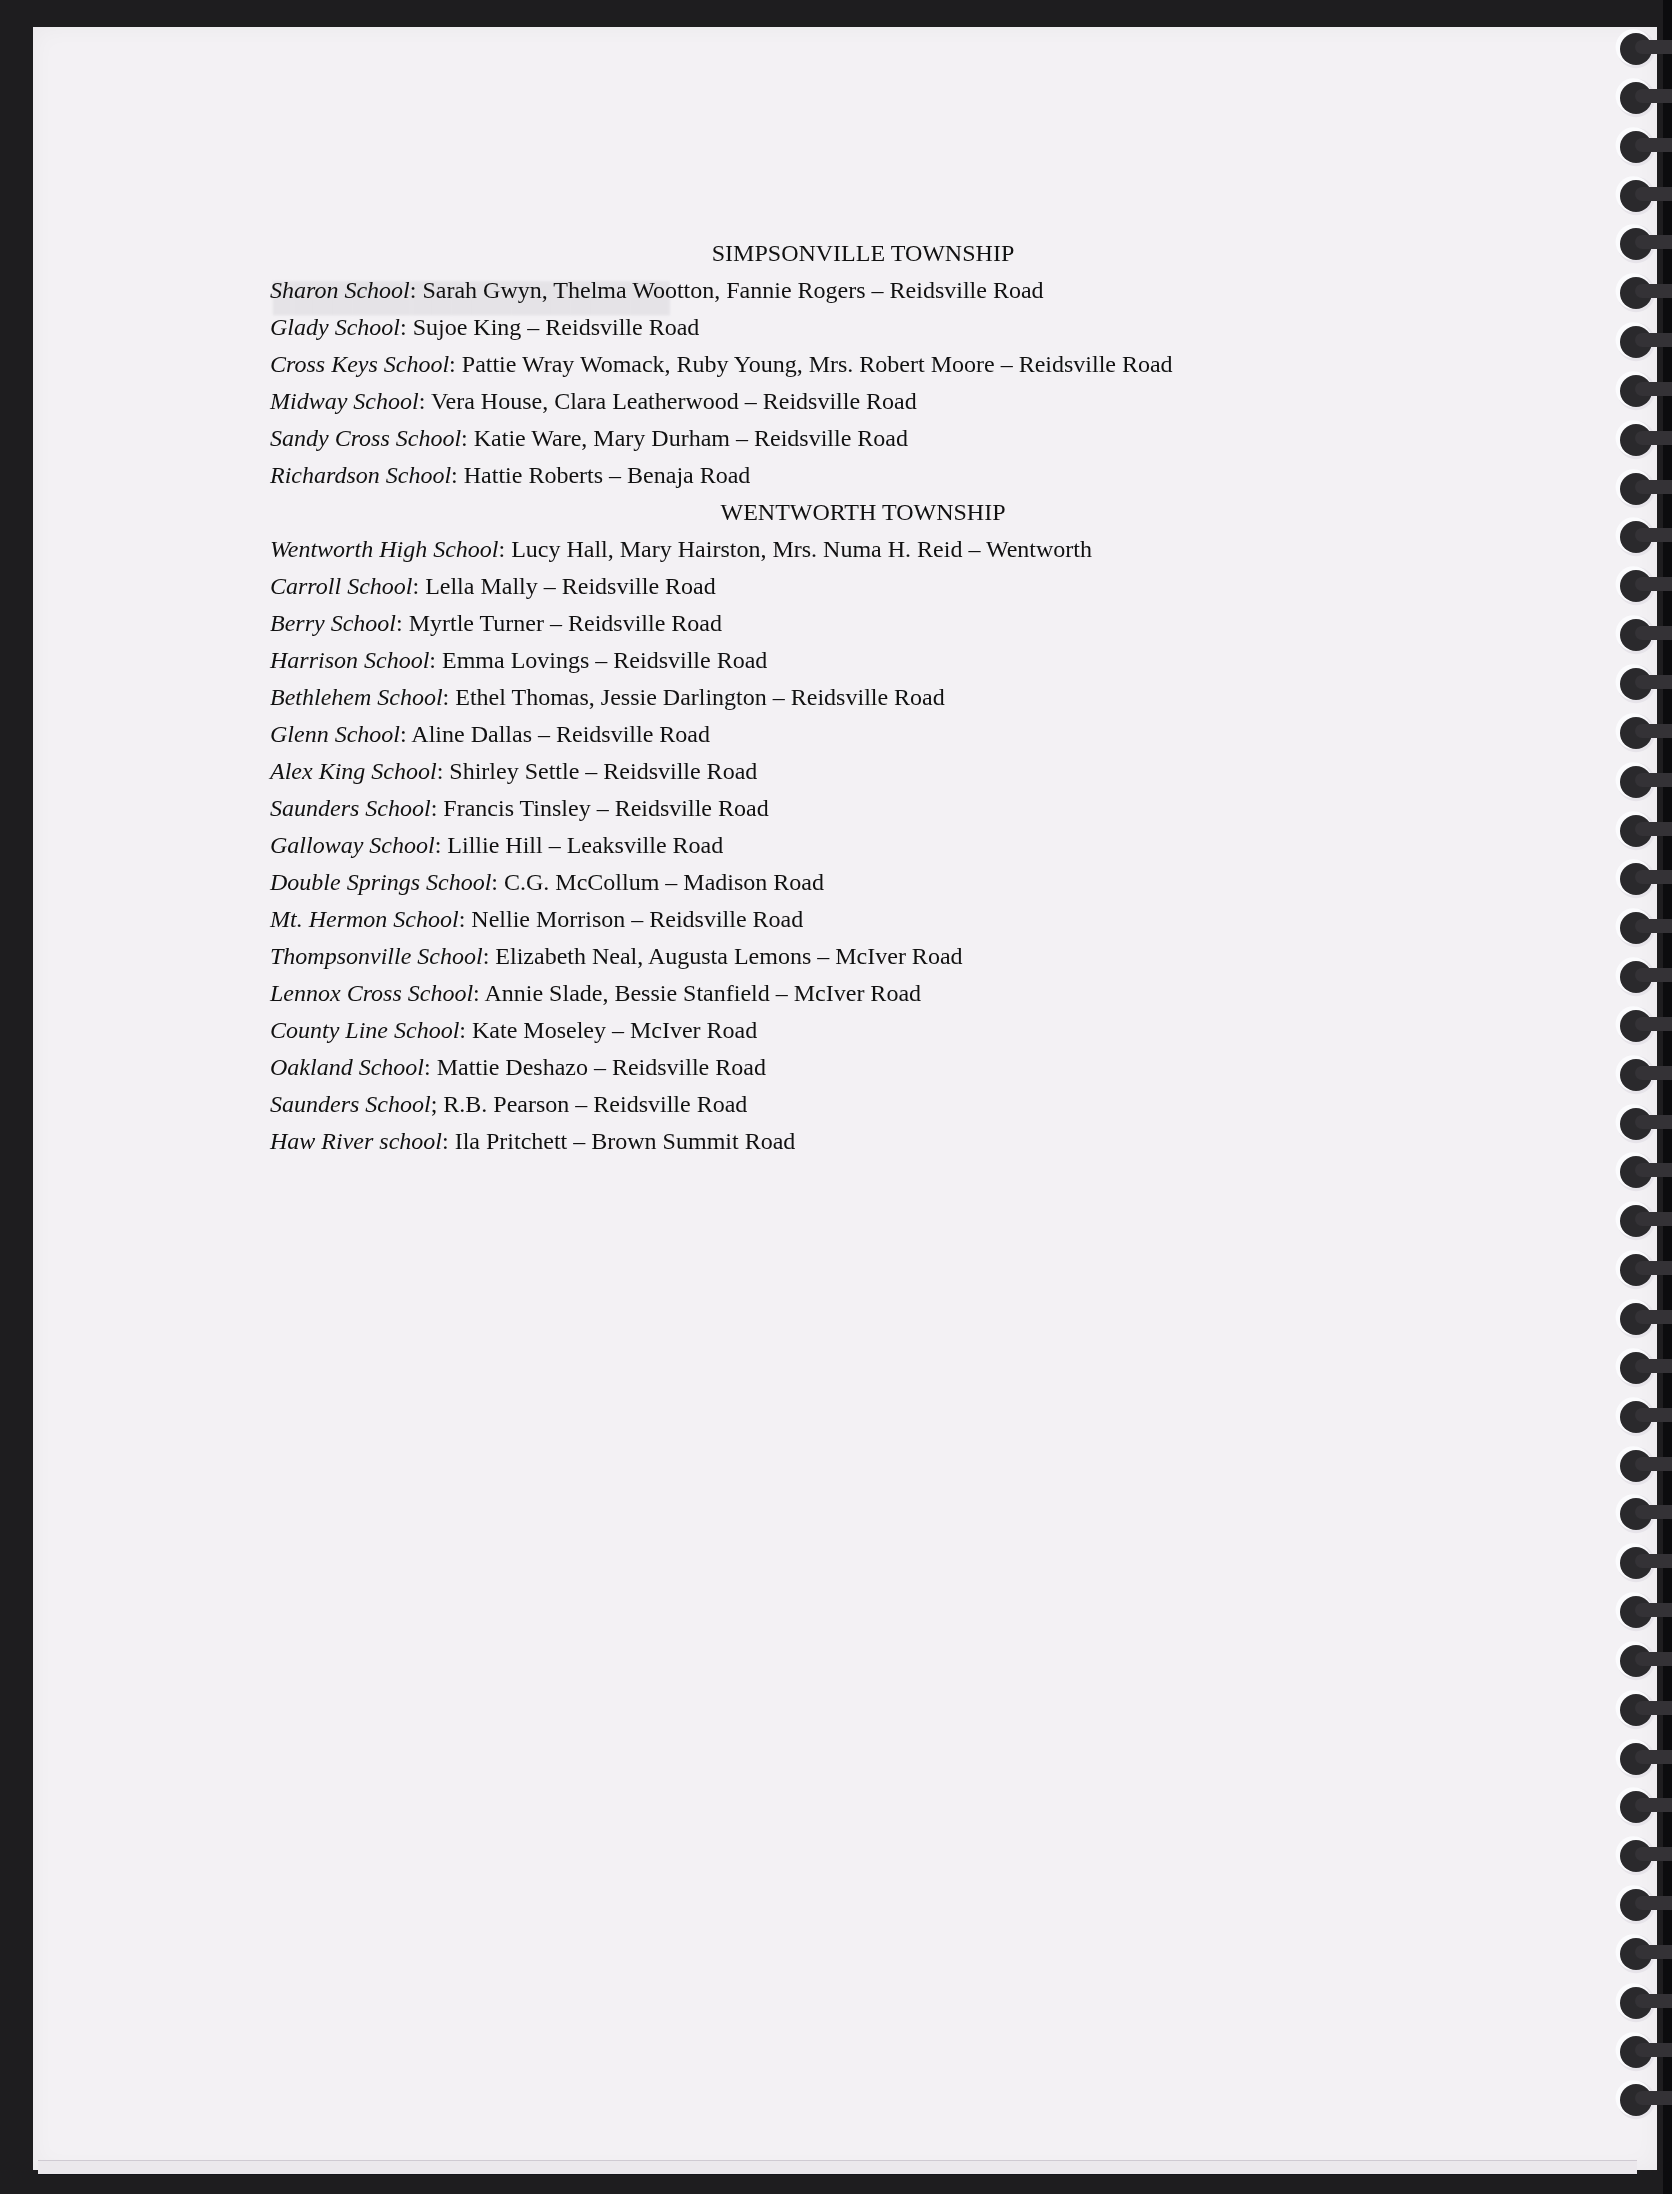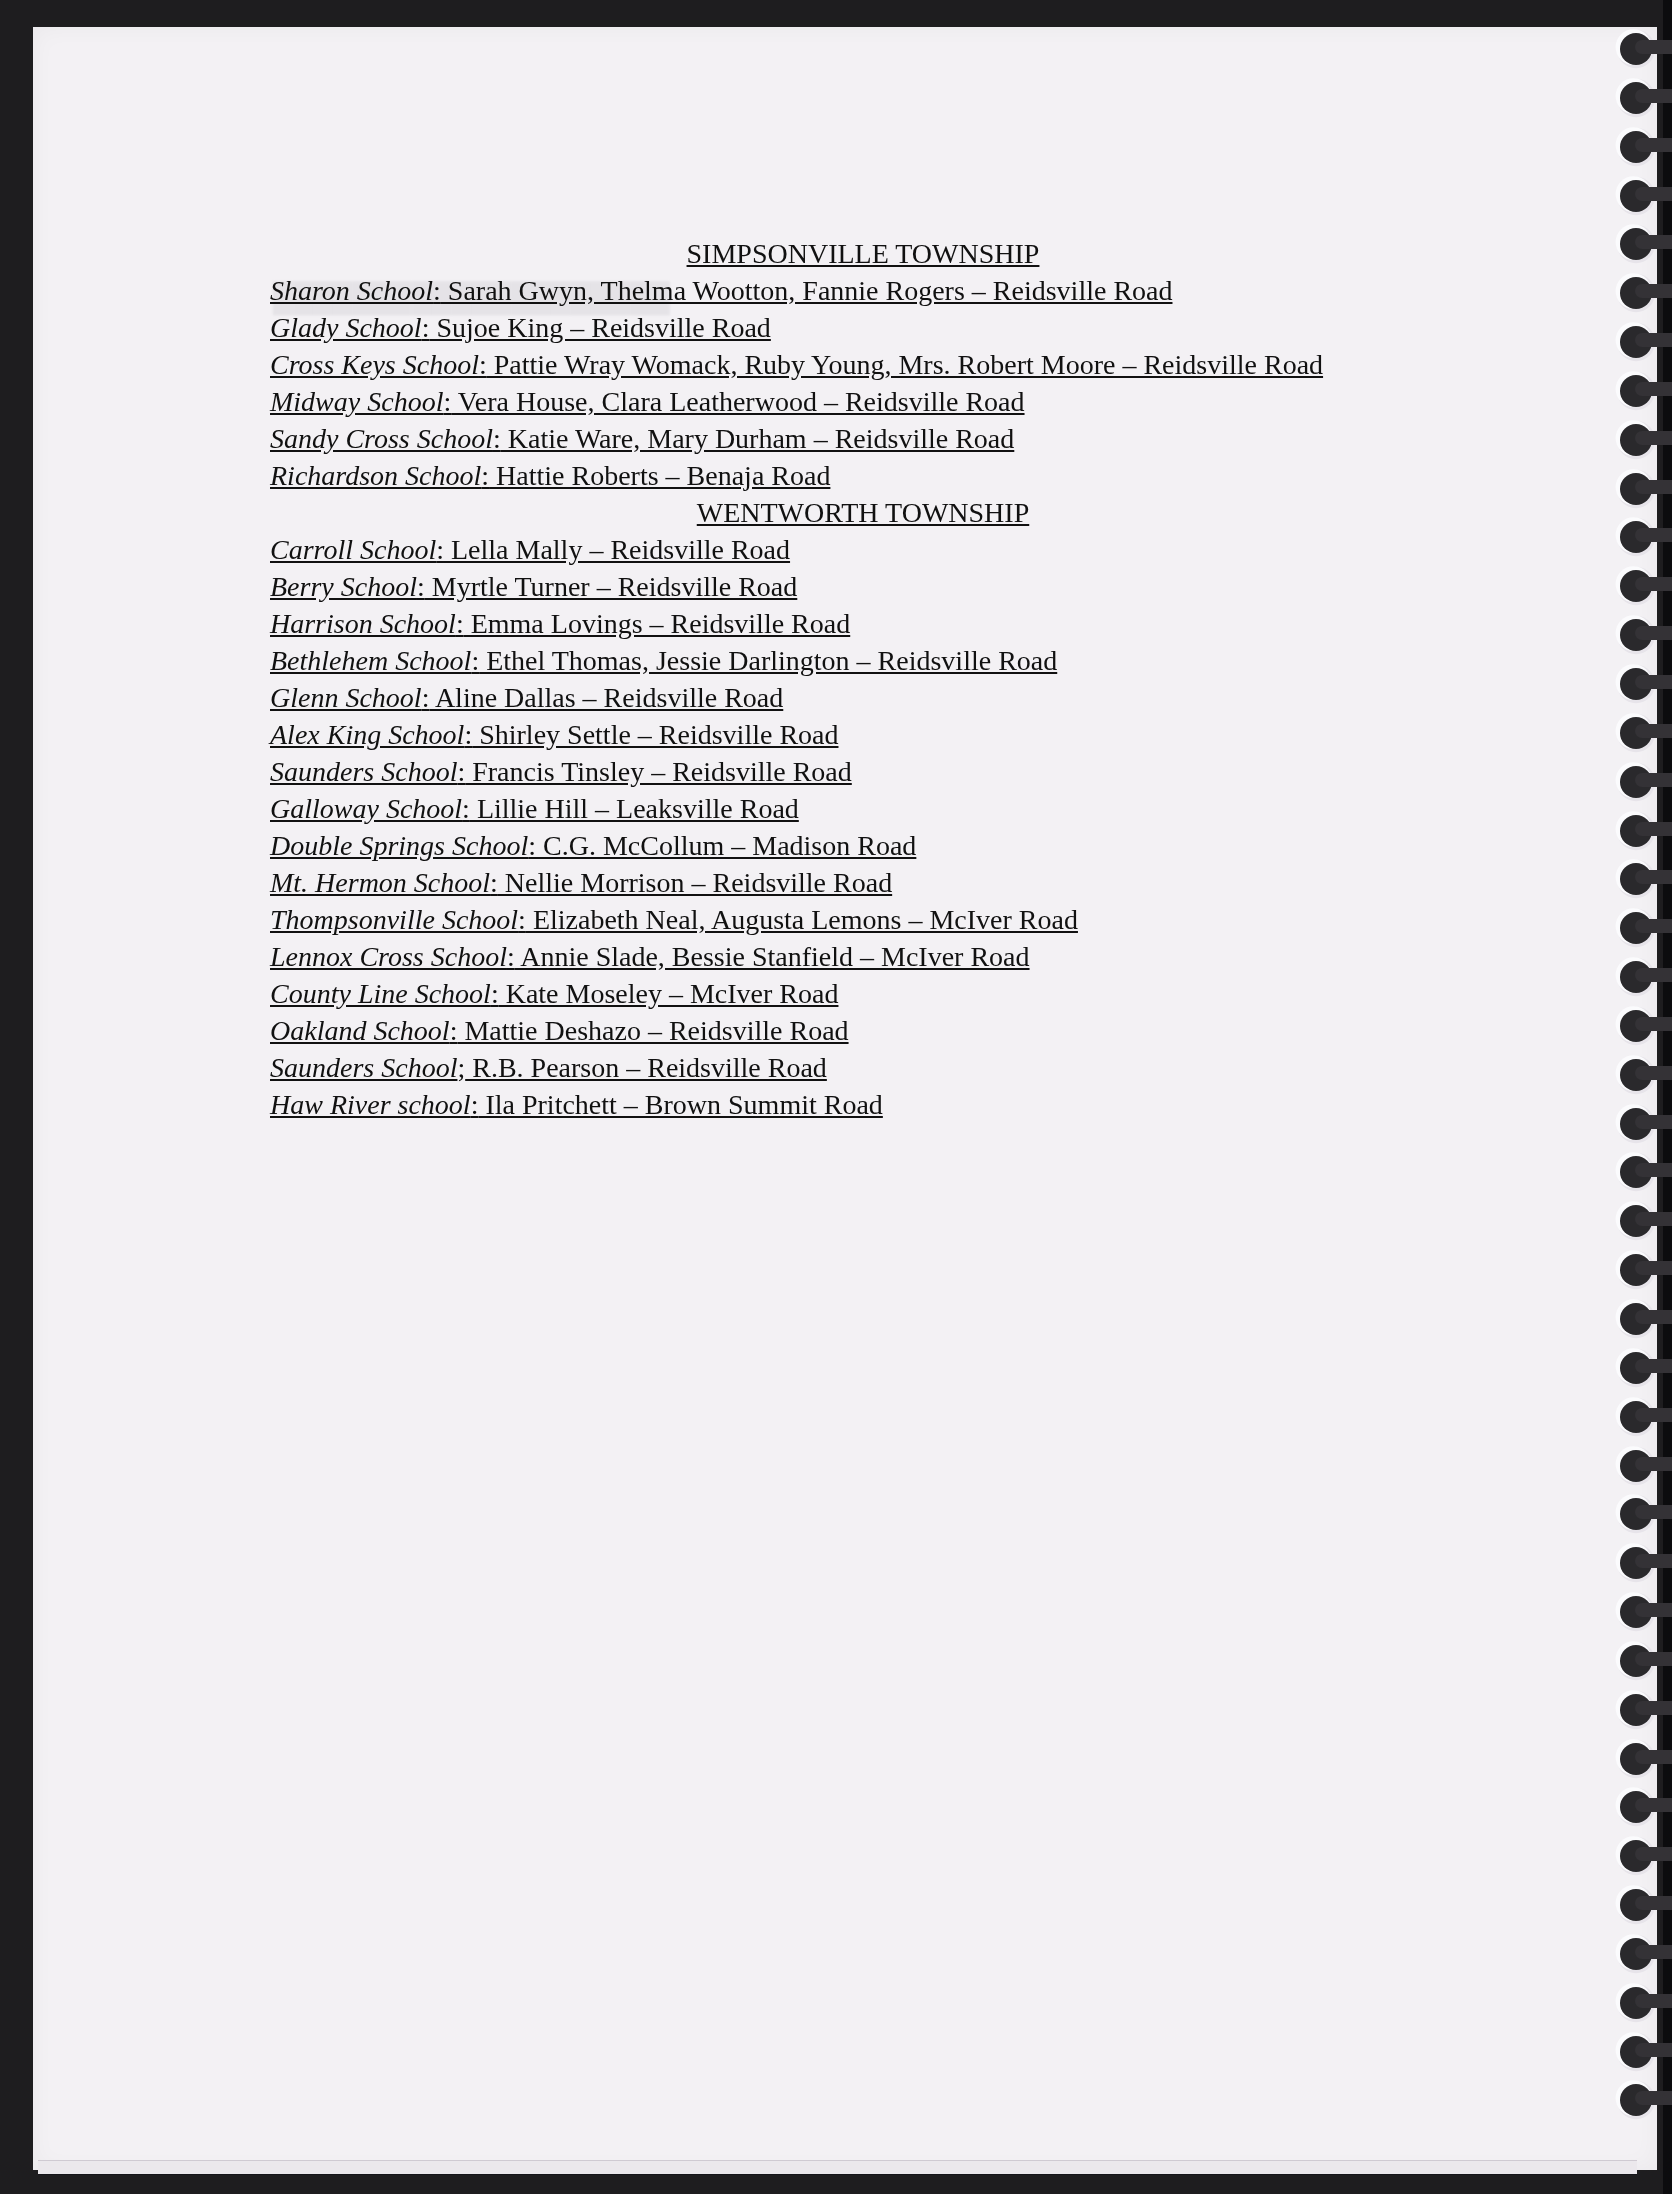--- a/index.html
+++ b/index.html
@@ -34,23 +34,22 @@
     line-height: 37px;
     filter: blur(1px);
     pointer-events: none;
   }
   .ghost .g { white-space: nowrap; text-align: right; }
   .content {
     position: absolute;
     left: 270px; top: 235px;
     width: 1205px;
     color: #111;
-    font-size: 28px;
+    font-size: 24px;
     line-height: 37px;
-    text-decoration: underline;
   }
   .township {
     text-align: center;
     width: 1186px;
     margin-left: 0;
     letter-spacing: 0;
   }
   .entry { white-space: nowrap; }
   .entry .school { font-style: italic; }
   .entry.wrap { white-space: normal; width: 1205px; }
@@ -96,20 +95,21 @@
 
   <div class="township">SIMPSONVILLE TOWNSHIP</div>
   <div class="entry"><span class="school">Sharon School</span><span>:</span><span> Sarah Gwyn, Thelma Wootton, Fannie Rogers – Reidsville Road</span></div>
   <div class="entry"><span class="school">Glady School</span><span>:</span><span> Sujoe King – Reidsville Road</span></div>
   <div class="entry wrap"><span class="school">Cross Keys School</span><span>:</span><span> Pattie Wray Womack, Ruby Young, Mrs. Robert Moore – Reidsville Road</span></div>
   <div class="entry"><span class="school">Midway School</span><span>:</span><span> Vera House, Clara Leatherwood – Reidsville Road</span></div>
   <div class="entry"><span class="school">Sandy Cross School</span><span>:</span><span> Katie Ware, Mary Durham – Reidsville Road</span></div>
   <div class="entry"><span class="school">Richardson School</span><span>:</span><span> Hattie Roberts – Benaja Road</span></div>
 
   <div class="township">WENTWORTH TOWNSHIP</div>
+  <div class="entry"><span class="school">Wentworth High School</span><span>:</span><span> Lucy Hall, Mary Hairston, Mrs. Numa H. Reid – Wentworth</span></div>
   <div class="entry"><span class="school">Carroll School</span><span>:</span><span> Lella Mally – Reidsville Road</span></div>
   <div class="entry"><span class="school">Berry School</span><span>:</span><span> Myrtle Turner – Reidsville Road</span></div>
   <div class="entry"><span class="school">Harrison School</span><span>:</span><span> Emma Lovings – Reidsville Road</span></div>
   <div class="entry"><span class="school">Bethlehem School</span><span>:</span><span> Ethel Thomas, Jessie Darlington – Reidsville Road</span></div>
   <div class="entry"><span class="school">Glenn School</span><span>:</span><span> Aline Dallas – Reidsville Road</span></div>
   <div class="entry"><span class="school">Alex King School</span><span>:</span><span> Shirley Settle – Reidsville Road</span></div>
   <div class="entry"><span class="school">Saunders School</span><span>:</span><span> Francis Tinsley – Reidsville Road</span></div>
   <div class="entry"><span class="school">Galloway School</span><span>:</span><span> Lillie Hill – Leaksville Road</span></div>
   <div class="entry"><span class="school">Double Springs School</span><span>:</span><span> C.G. McCollum – Madison Road</span></div>
   <div class="entry"><span class="school">Mt. Hermon School</span><span>:</span><span> Nellie Morrison – Reidsville Road</span></div>

